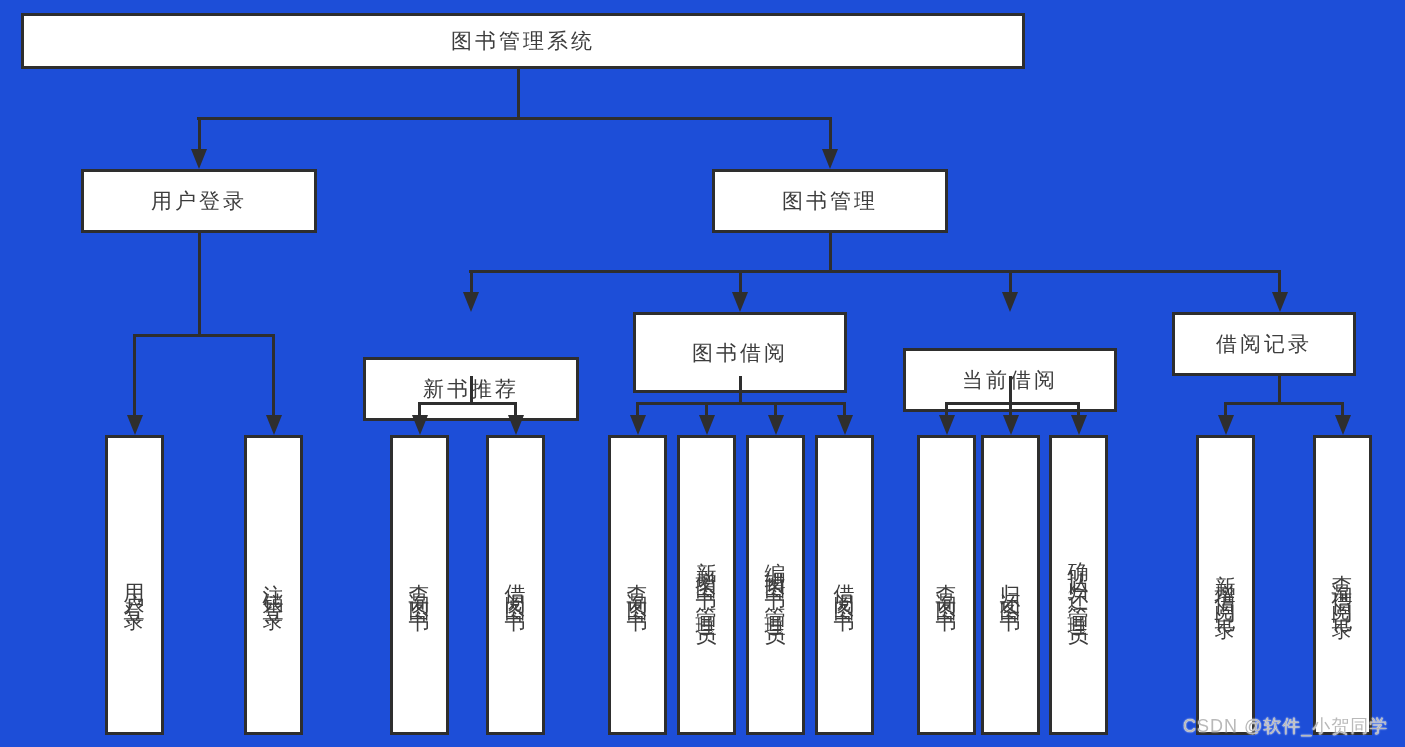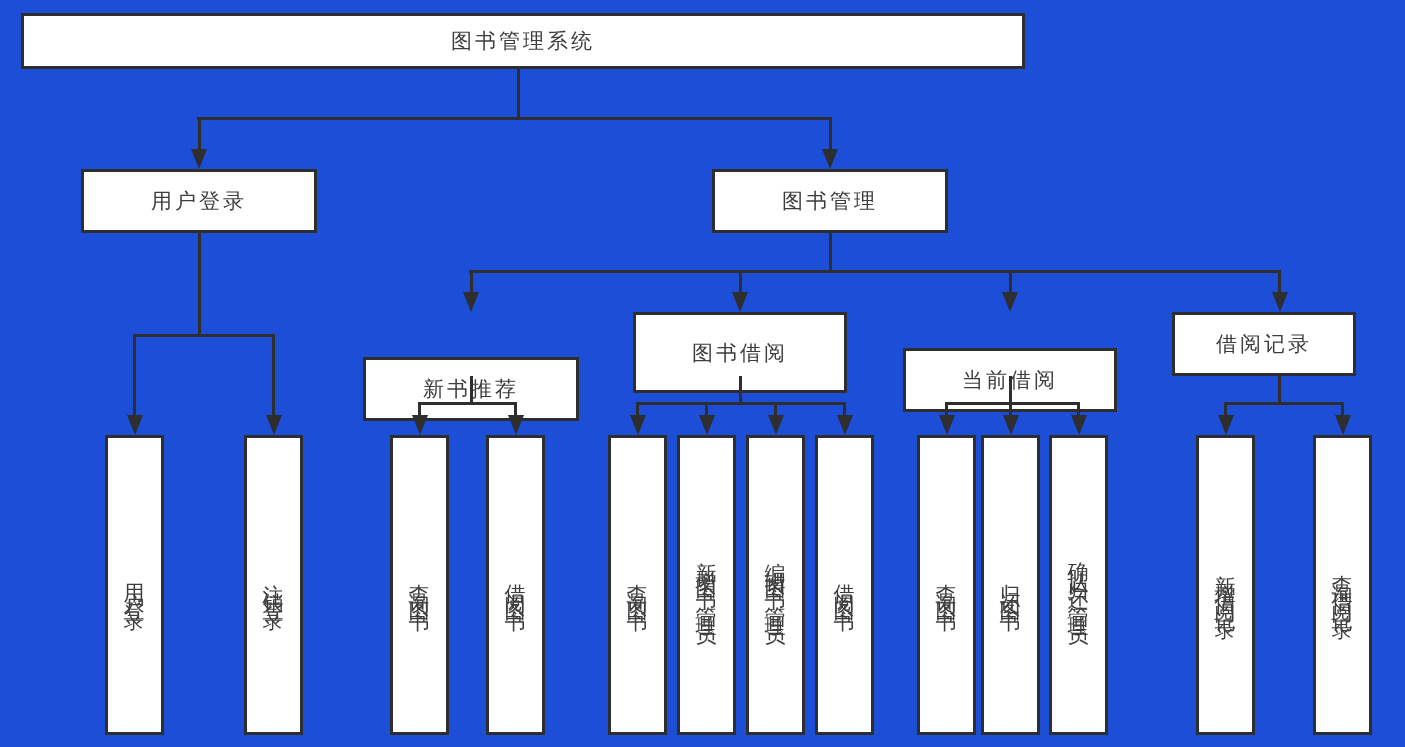--- a/index.html
+++ b/index.html
@@ -170,14 +170,15 @@
     <span>确认归还（管理员）</span>
   </div>
 
   <div class="node leaf" style="left:1196px;top:435px;width:59px;height:300px;">
     <span>新增借阅记录</span>
   </div>
   <div class="node leaf" style="left:1313px;top:435px;width:59px;height:300px;">
     <span>查询借阅记录</span>
   </div>
 
+  <div class="watermark">CSDN @软件_小贺同学</div>
 
 </div>
 
 </body></html>

